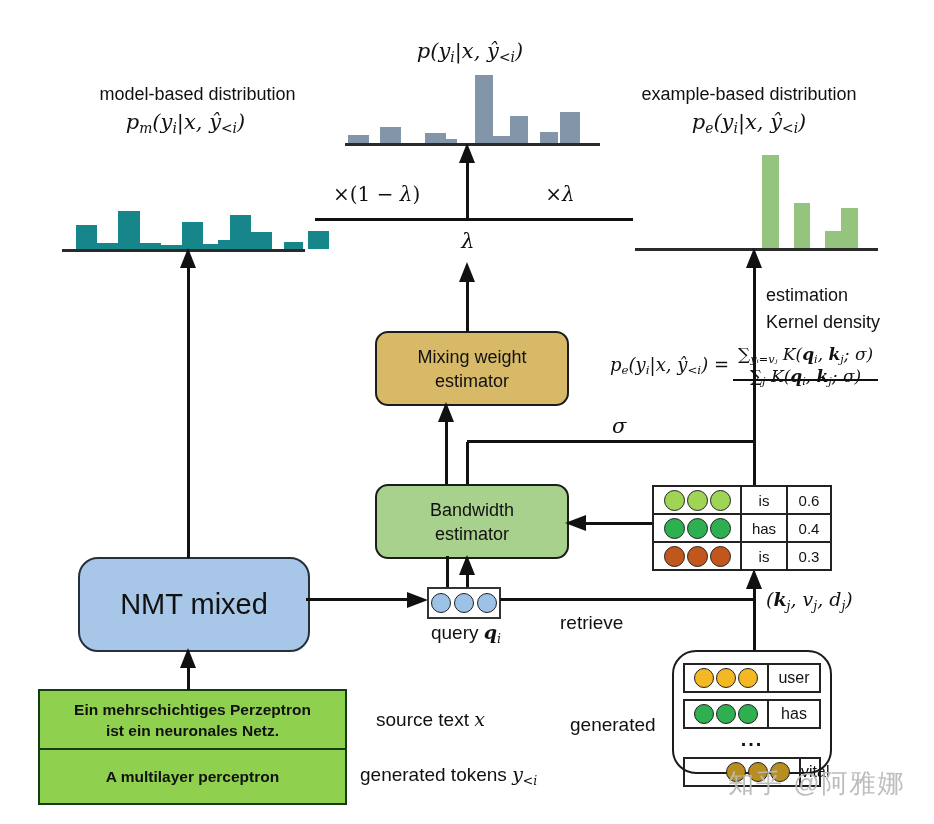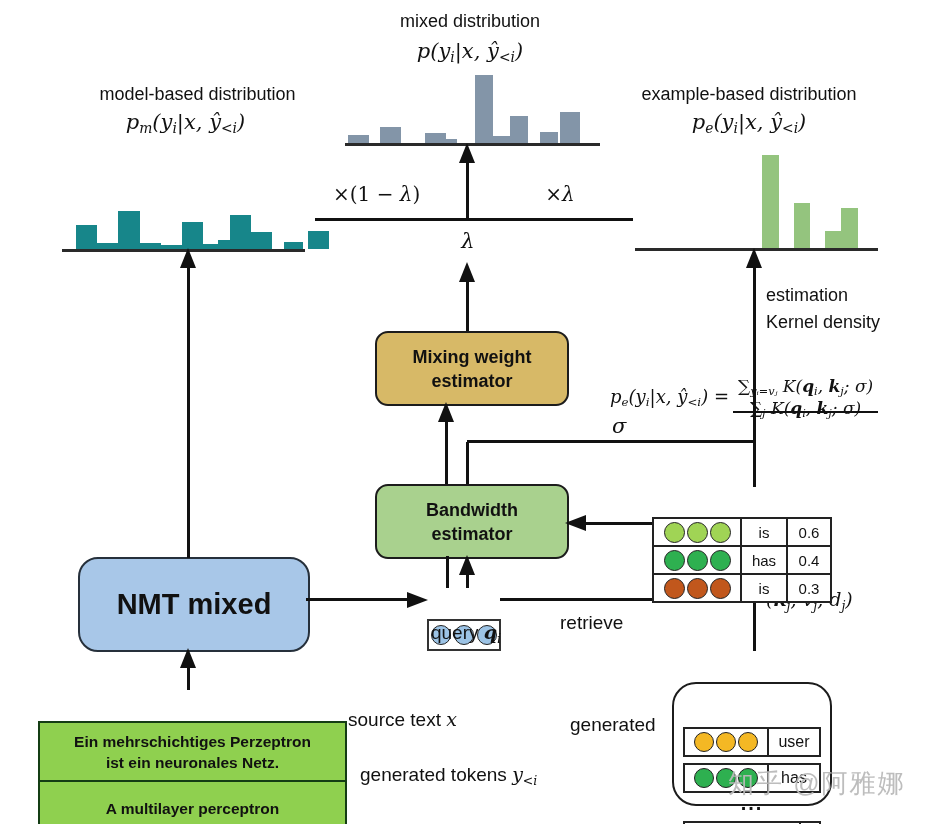--- a/index.html
+++ b/index.html
@@ -1,51 +1,50 @@
 <!DOCTYPE html>
 <html><head>
 <meta charset="utf-8">
 <style>
   html,body{margin:0;padding:0;background:#fff;}
   .stage{position:relative;width:934px;height:824px;background:#ffffff;overflow:hidden;
          font-family:"Liberation Sans",sans-serif;color:#111;}
-  .abs{position:absolute;margin-top:32px;}
+  .abs{position:absolute;}
   .lbl{position:absolute;font-family:"Liberation Sans",sans-serif;color:#111;}
   .ctr{text-align:center;}
   .ln{position:absolute;background:#111;}
   .ah{position:absolute;width:0;height:0;}
   .ah.up{border-left:8px solid transparent;border-right:8px solid transparent;border-bottom:20px solid #111;}
   .ah.right{border-top:8px solid transparent;border-bottom:8px solid transparent;border-left:21px solid #111;}
   .ah.left{border-top:8px solid transparent;border-bottom:8px solid transparent;border-right:21px solid #111;}
   .chart{position:absolute;border-bottom:3px solid #2a2a2a;}
   .bar{position:absolute;bottom:0;}
   .m-i{font-family:"DejaVu Serif","DejaVu Sans",serif;font-style:italic;}
   .m-n{font-family:"DejaVu Serif","DejaVu Sans",serif;font-style:normal;}
   .m-b{font-family:"DejaVu Serif","DejaVu Sans",serif;font-style:italic;font-weight:bold;}
   .m-s{font-family:"DejaVu Serif","DejaVu Sans",serif;font-style:italic;font-size:0.66em;vertical-align:-0.28em;}
   .m-r{font-family:"Liberation Sans",sans-serif;font-style:normal;}
   .rbox{position:absolute;border:2.5px solid #1c1c1c;border-radius:13px;display:flex;
-        flex-direction:column;align-items:center;justify-content:center;font-weight:700;}
+        flex-direction:column;align-items:center;justify-content:center;font-weight:400;}
   .dot{display:inline-block;border:1.6px solid #222;border-radius:50%;box-sizing:border-box;}
   .frac{display:inline-block;text-align:center;vertical-align:middle;}
   .frac .num{padding:0 5px 15px 5px;border-bottom:2px solid #111;white-space:nowrap;}
   .frac .den{padding-top:3px;white-space:nowrap;}
   table.kv{border-collapse:collapse;}
   table.kv td{border:2px solid #222;padding:0;text-align:center;font-size:15px;background:#fff;}
   .watermark{position:absolute;color:rgba(185,185,185,0.95);font-size:26px;letter-spacing:2px;z-index:6;}
 </style>
 </head>
 <body>
 
 <div class="stage">
 
   <div class="lbl ctr" style="left:60px;top:84px;width:275px;font-size:18px;">model-based distribution</div>
   <div class="lbl ctr" style="left:48px;top:110px;width:275px;font-size:21px;"><span class="m-i">p</span><span class="m-s">m</span><span class="m-i">(y</span><span class="m-s">i</span><span class="m-i">|x, ŷ</span><span class="m-s">&lt;i</span><span class="m-i">)</span></div>
 
-  <div class="lbl ctr" style="left:345px;top:11px;width:250px;font-size:18px;">mixed distribution</div>
   <div class="lbl ctr" style="left:345px;top:39px;width:250px;font-size:21px;"><span class="m-i">p(y</span><span class="m-s">i</span><span class="m-i">|x, ŷ</span><span class="m-s">&lt;i</span><span class="m-i">)</span></div>
 
   <div class="lbl ctr" style="left:608px;top:84px;width:282px;font-size:18px;">example-based distribution</div>
   <div class="lbl ctr" style="left:608px;top:110px;width:282px;font-size:21px;"><span class="m-i">p</span><span class="m-s">e</span><span class="m-i">(y</span><span class="m-s">i</span><span class="m-i">|x, ŷ</span><span class="m-s">&lt;i</span><span class="m-i">)</span></div>
 
   <div class="chart" style="left:62px;top:205px;width:243px;height:44px;">
       <div class="bar" style="left: 14px; width: 21px; height: 24px; background: rgb(23, 134, 138);"></div>
       <div class="bar" style="left: 35px; width: 21px; height: 6px; background: rgb(23, 134, 138);"></div>
       <div class="bar" style="left: 56px; width: 22px; height: 38px; background: rgb(23, 134, 138);"></div>
       <div class="bar" style="left: 78px; width: 21px; height: 6px; background: rgb(23, 134, 138);"></div>
@@ -198,18 +197,18 @@
       <div>ist ein neuronales Netz.</div>
     </div>
     <div class="ctr" style="height:54px;border-top:2.5px solid #143d14;display:flex;flex-direction:column;justify-content:center;font-size:15.5px;font-weight:600;">
       <div>A multilayer perceptron</div>
     </div>
   </div>
 
   <div class="ln" style="left:187px;top:666px;width:3px;height:24px;"></div>
   <div class="ah up" style="left:180px;top:648px;"></div>
 
-  <div class="lbl" style="left:348px;top:708px;font-size:19px;"><span class="m-r">source text </span><span class="m-i">x</span></div>
+  <div class="lbl" style="left:376px;top:708px;font-size:19px;"><span class="m-r">source text </span><span class="m-i">x</span></div>
   <div class="lbl" style="left:360px;top:763px;font-size:19px;"><span class="m-r">generated tokens </span><span class="m-i">y</span><span class="m-s">&lt;i</span></div>
 
   <div class="watermark" style="left:728px;top:766px;">知乎 @阿雅娜</div>
 
 </div>
 
 </body></html>

